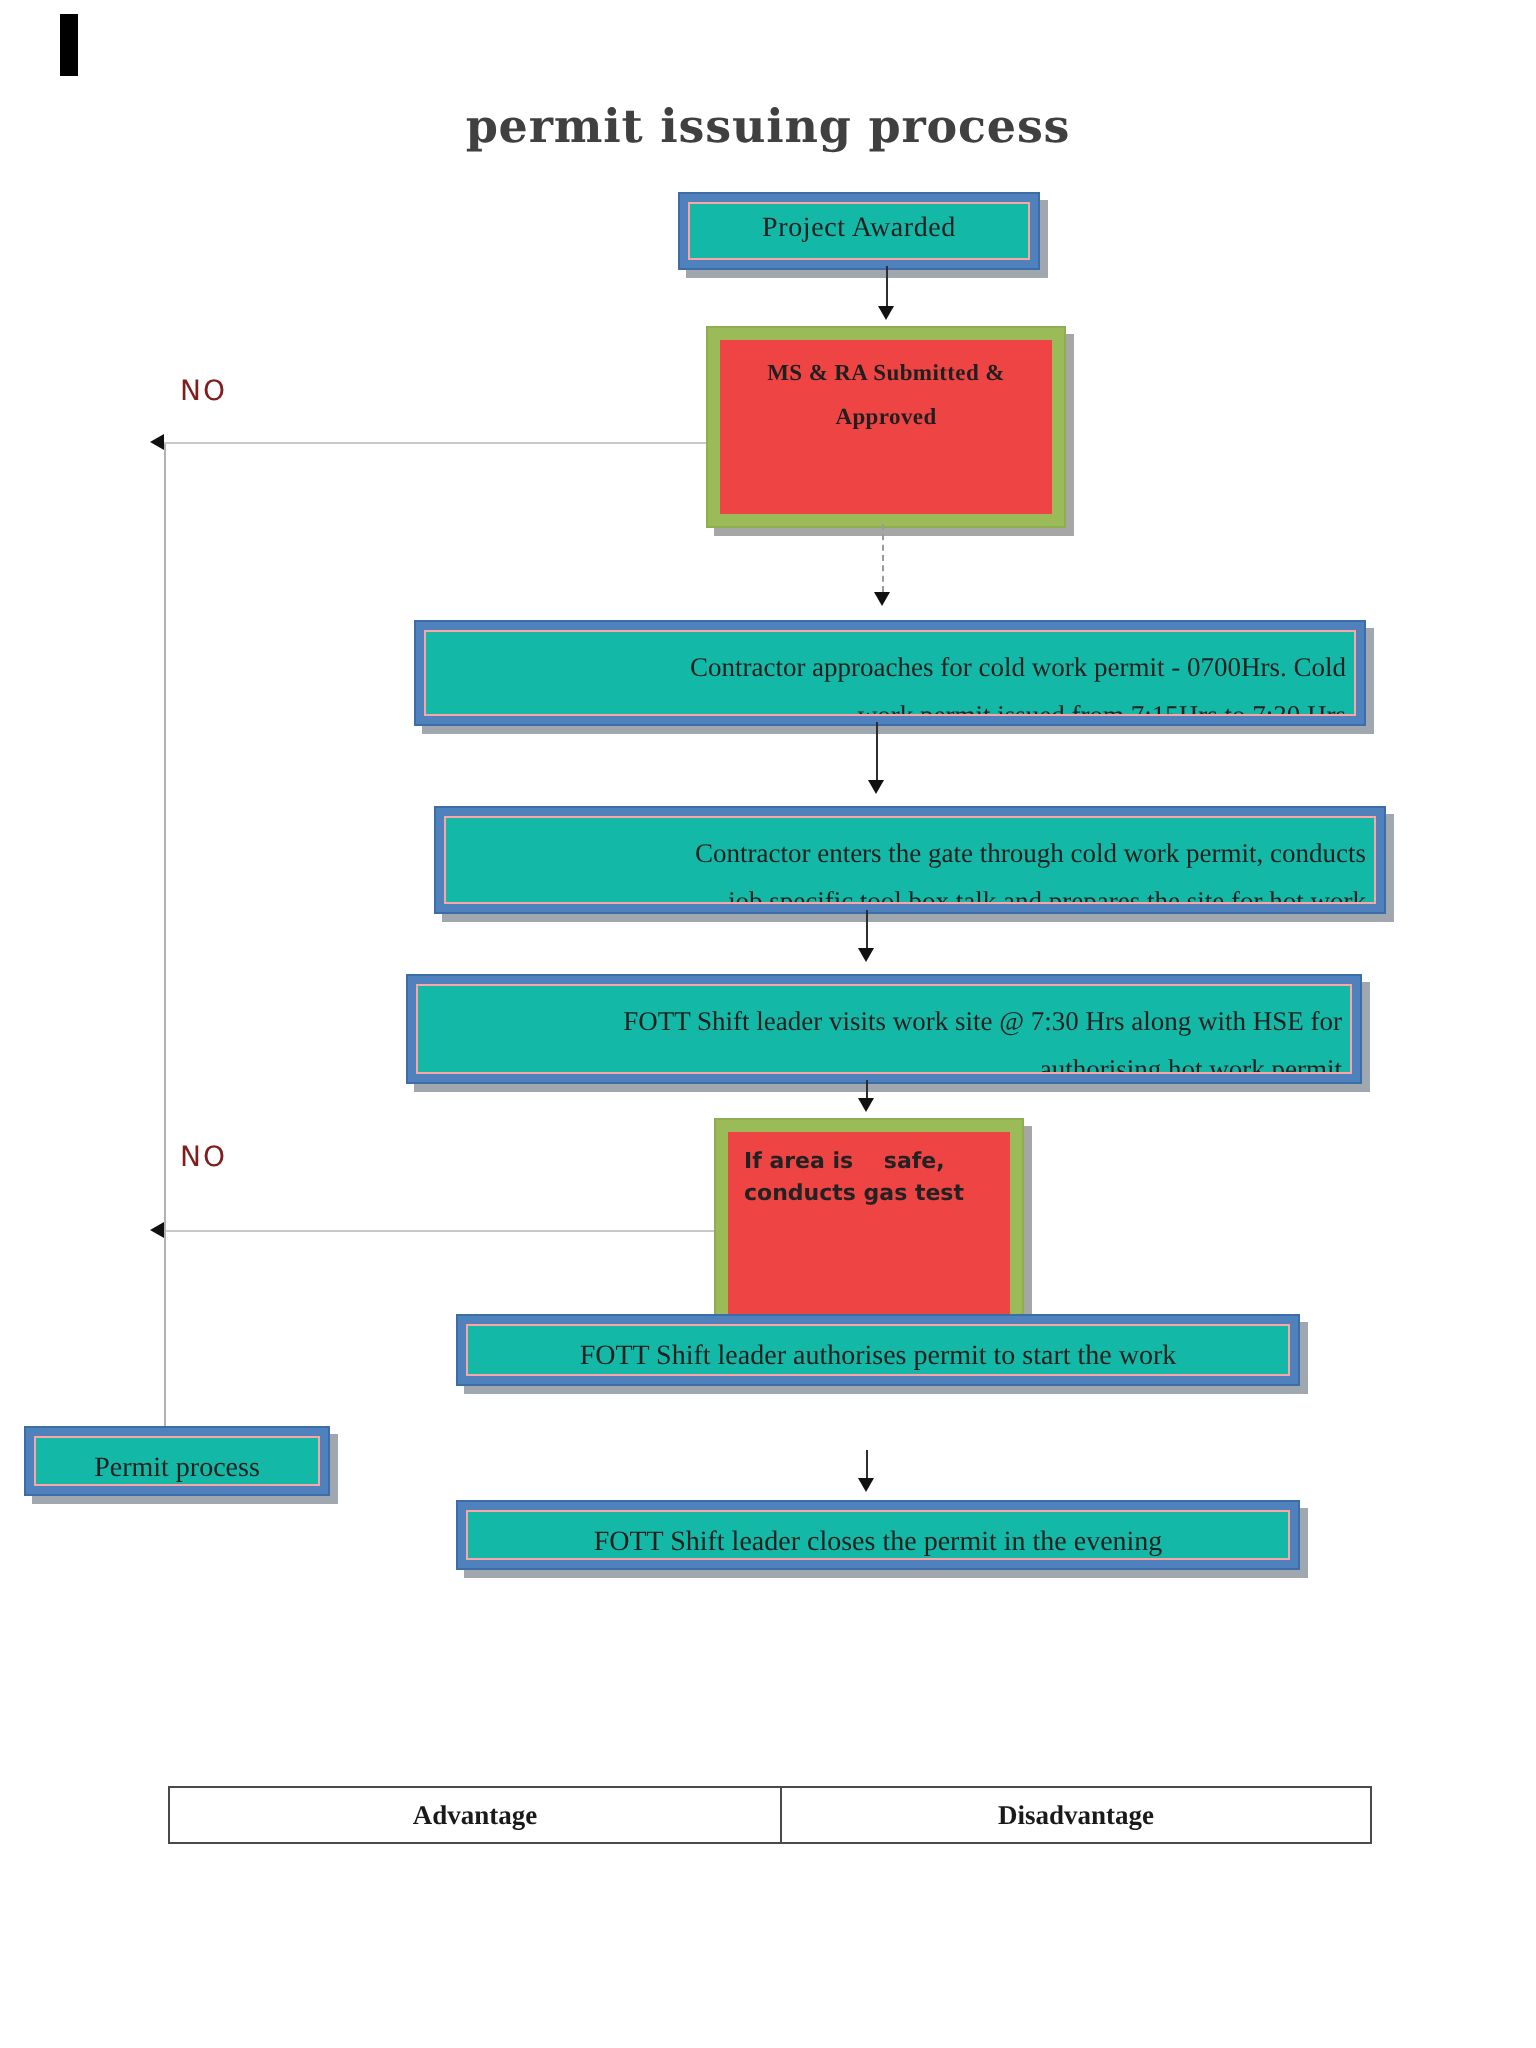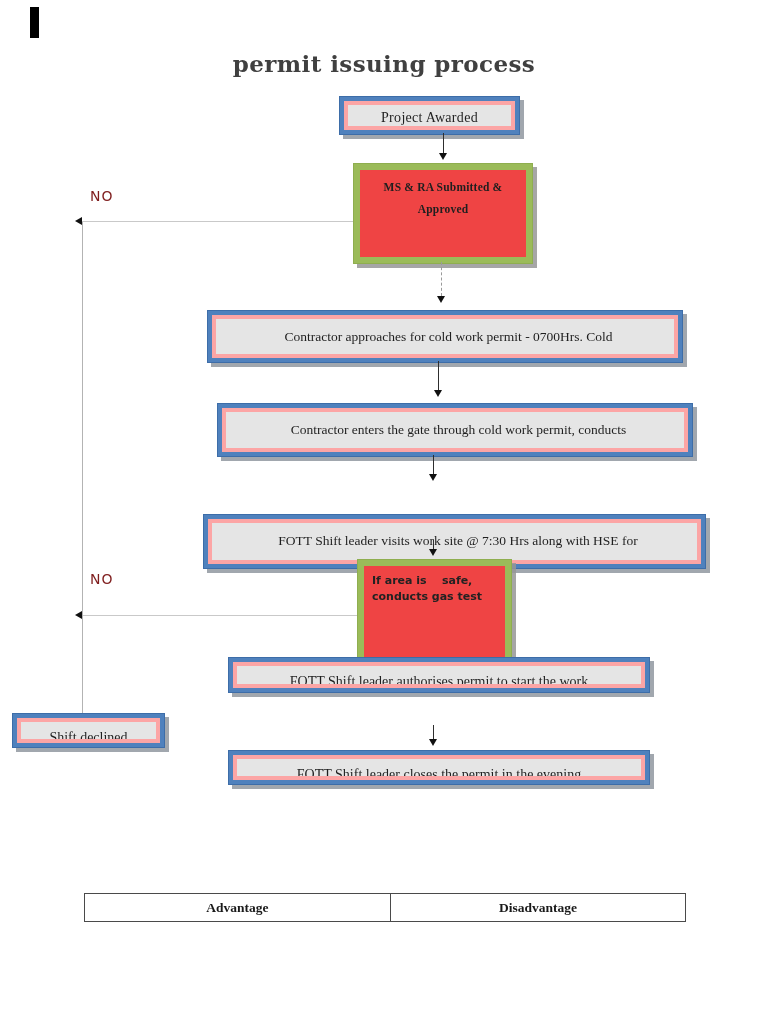--- a/index.html
+++ b/index.html
@@ -18,37 +18,37 @@
     font-family:"DejaVu Serif","Liberation Serif",serif;
   }
 
   
   .bbox {
     position:absolute; background:#4f81bd; border:1px solid #3d6da8;
     box-shadow:4px 4px 0 rgba(145,152,160,0.85);
   }
   .bbox-inner {
     position:absolute; left:4px; right:4px; top:4px; bottom:4px;
-    background:#e5e5e5; border:4px solid #fca5a5; overflow:hidden;
+    background:#14b8a6; border:1px solid #fca5a5; overflow:hidden;
   }
 
   
   .gbox {
     position:absolute; background:#9bbb59; border:1px solid #8fae4f;
     box-shadow:4px 4px 0 rgba(150,150,150,0.85);
   }
   .gbox-inner {
     position:absolute; left:6px; right:6px; top:6px; bottom:6px;
     background:#ef4444; overflow:hidden;font-weight:bold;
   }
 
   .btext {
     white-space:pre-line; color:#1f1f1f; font-size:13.5px; line-height:24px;
   }
-  .t-left   { padding:6px 4px 0 11px; text-align:center; }
+  .t-left   { padding:6px 4px 0 11px; text-align:right; }
   .t-center { text-align:center; }
   .one-line { padding-top:7px; line-height:18px; font-size:14px; }
   .pa-text  { line-height:26px; font-size:14px; letter-spacing:0.3px; }
   .msra-text{ padding-top:6px; font-size:11.5px; line-height:22px; letter-spacing:0.2px; }
   .gas-text {
     white-space:pre-wrap; font-family:"DejaVu Sans","Liberation Sans",sans-serif;
     font-size:11px; line-height:16px; color:#222; padding:7px 6px 0 8px;
   }
 
   
@@ -125,21 +125,21 @@
   <div class="bbox" style="left:217px; top:403px; width:474px; height:52px;">
     <div class="bbox-inner">
       <div class="btext t-left">Contractor enters the gate through cold work permit, conducts
 job specific tool box talk and prepares the site for hot work</div>
     </div>
   </div>
 
   <div class="vline-dark" style="left:433px; top:455px; height:19px;"></div>
   <div class="ah-down" style="left:429px; top:474px;"></div>
 
-  <div class="bbox" style="left:203px; top:514px; width:476px; height:53px;padding-left:25px;">
+  <div class="bbox" style="left:203px; top:487px; width:476px; height:53px;">
     <div class="bbox-inner">
       <div class="btext t-left">FOTT Shift leader visits work site @ 7:30 Hrs along with HSE for
 authorising hot work permit</div>
     </div>
   </div>
 
   <div class="vline-dark" style="left:433px; top:540px; height:9px;"></div>
   <div class="ah-down" style="left:429px; top:549px;"></div>
 
   <div class="gbox" style="left:357px; top:559px; width:153px; height:109px;">
@@ -172,21 +172,21 @@
   <div class="ah-left" style="left:75px; top:217px;"></div>
 
   <div class="no-label" style="left:90px; top:571px;">NO</div>
   <div class="hline-gray" style="left:82px; top:615px; width:275px;"></div>
   <div class="ah-left" style="left:75px; top:611px;"></div>
 
   <div class="vline-gray" style="left:82px; top:222px; height:491px;"></div>
 
   <div class="bbox" style="left:12px; top:713px; width:151px; height:33px;">
     <div class="bbox-inner">
-      <div class="btext t-center one-line">Shift declined</div>
+      <div class="btext t-center one-line">Permit process</div>
     </div>
   </div>
 
   <div class="adv-table">
     <div class="adv-cell left">Advantage</div>
     <div class="adv-cell right">Disadvantage</div>
   </div>
 
 </div>
 

